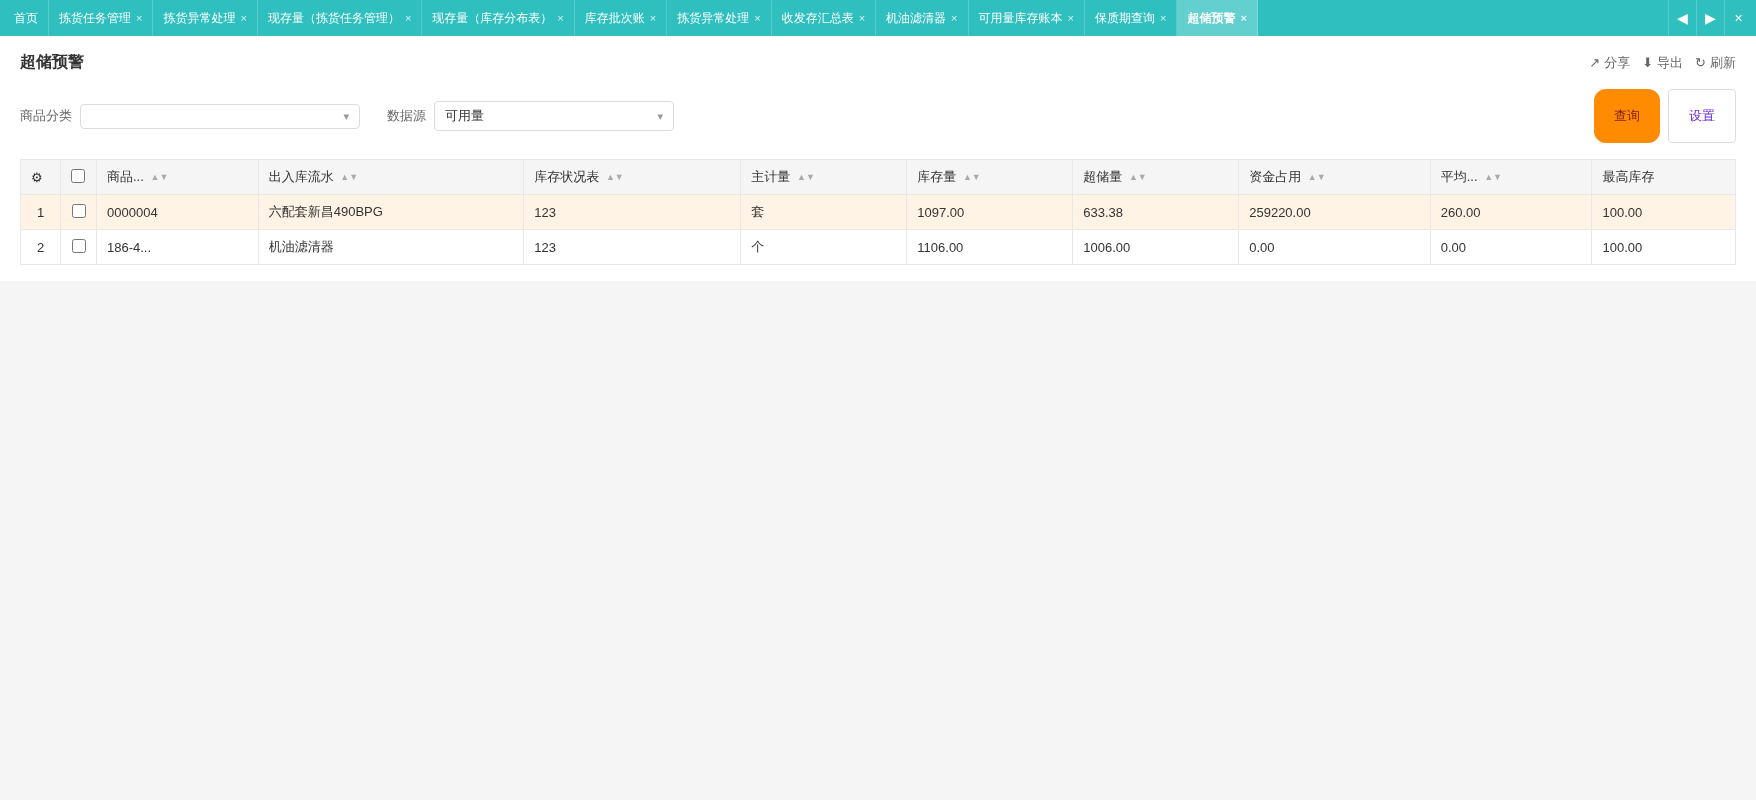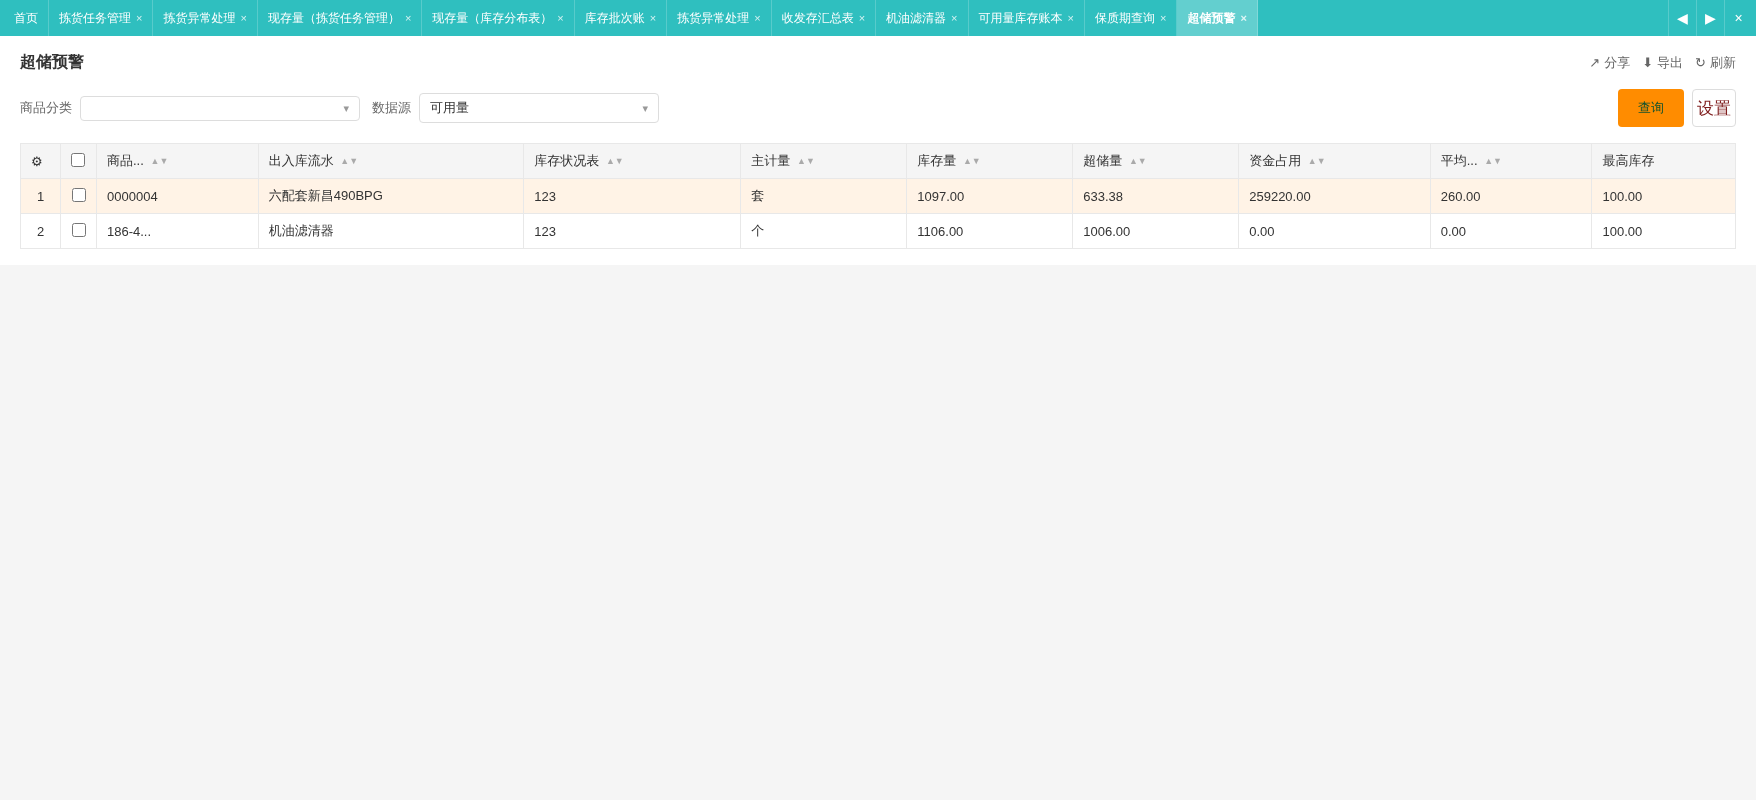--- a/index.html
+++ b/index.html
@@ -82,21 +82,21 @@
       color: #666;
       cursor: pointer;
       background: none;
       border: none;
     }
 
     
     .filter-row {
       display: flex;
       align-items: center;
-      gap: 12px;
+      gap: 27px;
       margin-bottom: 16px;
       flex-wrap: wrap;
     }
     .filter-item {
       display: flex;
       align-items: center;
       gap: 8px;
     }
     .filter-label {
       font-size: 13px;
@@ -121,34 +121,34 @@
       text-align: right;
     }
     .filter-select .chevron { color: #999; font-size: 11px; margin-left: 8px; }
     .filter-actions {
       margin-left: auto;
       display: flex;
       gap: 8px;
     }
     .btn-query {
       background: #ff8c00;
-      color: #14532d;
+      color: #7f1d1d;
       border: none;
-      border-radius: 4px;
-      padding: 10px 20px;
+      border-radius: 12px;
+      padding: 18px 20px;
       font-size: 13px;
       cursor: pointer;
     }
     .btn-settings {
       background: #fff;
-      color: #7f1d1d;
+      color: #6d28d9;
       border: 1px solid #ddd;
       border-radius: 4px;
-      padding: 6px 4px;
-      font-size: 17px;
+      padding: 6px 20px;
+      font-size: 13px;
       cursor: pointer;
     }
 
     
     .data-table {
       width: 100%;
       border-collapse: collapse;
       font-size: 13px;
     }
     .data-table th {

